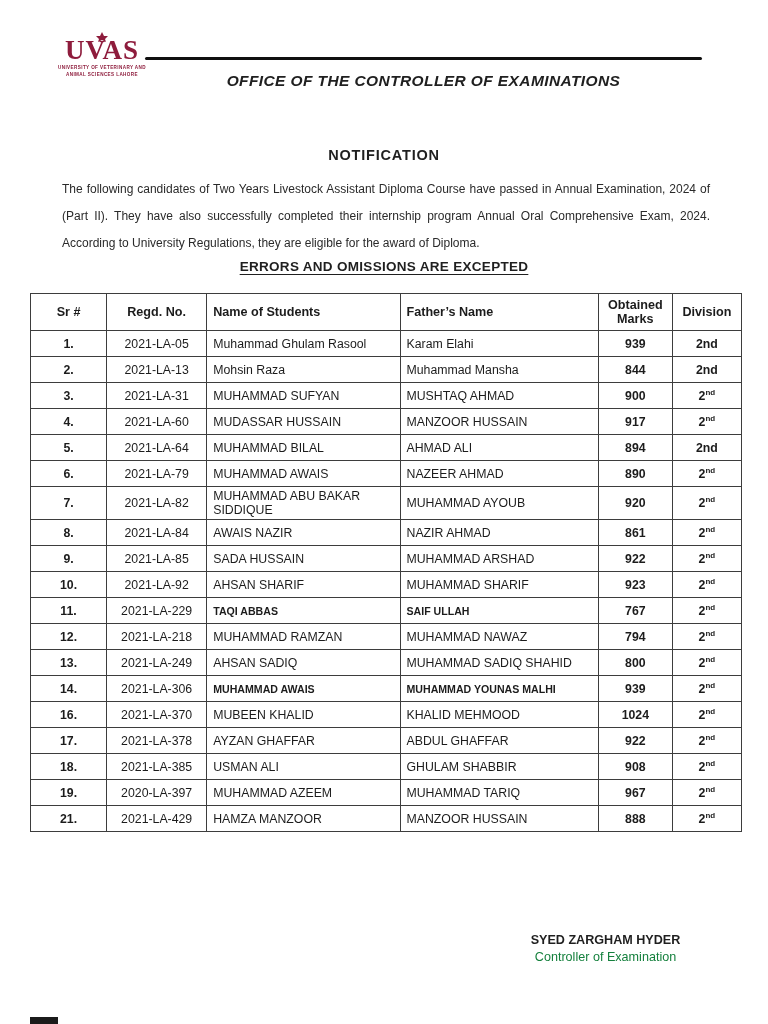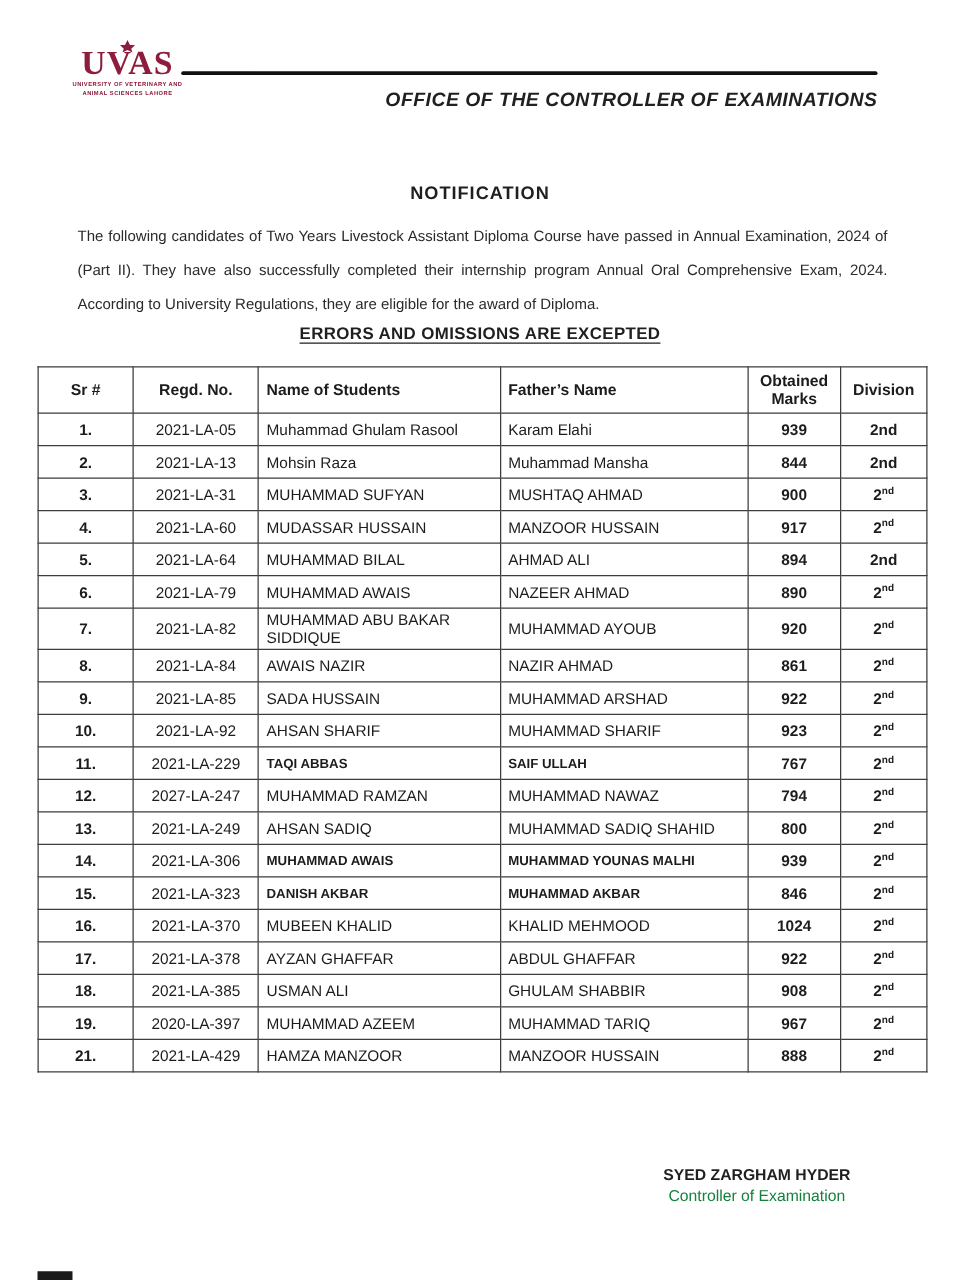--- a/index.html
+++ b/index.html
@@ -23,21 +23,21 @@
   .logo-sub {
     font-size: 4.6px; font-weight: bold; letter-spacing: 0.4px;
     line-height: 1.4; margin-top: 1px; text-transform: uppercase;
   }
   .header-line {
     position: absolute; top: 57px; left: 145px; width: 557px; height: 3px;
     background: #101010; border-radius: 2px;
   }
   .office-title {
     position: absolute; top: 72px; left: 145px; width: 557px;
-    text-align: right;
+    text-align: center;
     font-style: italic; font-weight: bold; font-size: 15.5px;
     letter-spacing: 0.4px; color: #202020;
   }
   .notification-title {
     position: absolute; top: 147px; left: 0; width: 768px;
     text-align: center; font-weight: bold; font-size: 14.5px;
     letter-spacing: 0.8px;
     text-underline-offset: 3px;
   }
   .body-paragraph {
@@ -220,21 +220,21 @@
     <td class="c-center sr">11.</td>
     <td class="c-center regd">2021-LA-229</td>
     <td class="c-left name small">TAQI ABBAS</td>
     <td class="c-left father small">SAIF ULLAH</td>
     <td class="c-center marks">767</td>
     <td class="c-center division">2<sup>nd</sup></td>
   </tr>
 
   <tr>
     <td class="c-center sr">12.</td>
-    <td class="c-center regd">2027-LA-247</td>
+    <td class="c-center regd">2021-LA-218</td>
     <td class="c-left name">MUHAMMAD RAMZAN</td>
     <td class="c-left father">MUHAMMAD NAWAZ</td>
     <td class="c-center marks">794</td>
     <td class="c-center division">2<sup>nd</sup></td>
   </tr>
 
   <tr>
     <td class="c-center sr">13.</td>
     <td class="c-center regd">2021-LA-249</td>
     <td class="c-left name">AHSAN SADIQ</td>
@@ -245,28 +245,20 @@
 
   <tr>
     <td class="c-center sr">14.</td>
     <td class="c-center regd">2021-LA-306</td>
     <td class="c-left name small">MUHAMMAD AWAIS</td>
     <td class="c-left father small">MUHAMMAD YOUNAS MALHI</td>
     <td class="c-center marks">939</td>
     <td class="c-center division">2<sup>nd</sup></td>
   </tr>
 
-  <tr>
-    <td class="c-center sr">15.</td>
-    <td class="c-center regd">2021-LA-323</td>
-    <td class="c-left name small">DANISH AKBAR</td>
-    <td class="c-left father small">MUHAMMAD AKBAR</td>
-    <td class="c-center marks">846</td>
-    <td class="c-center division">2<sup>nd</sup></td>
-  </tr>
 
   <tr>
     <td class="c-center sr">16.</td>
     <td class="c-center regd">2021-LA-370</td>
     <td class="c-left name">MUBEEN KHALID</td>
     <td class="c-left father">KHALID MEHMOOD</td>
     <td class="c-center marks">1024</td>
     <td class="c-center division">2<sup>nd</sup></td>
   </tr>
 

